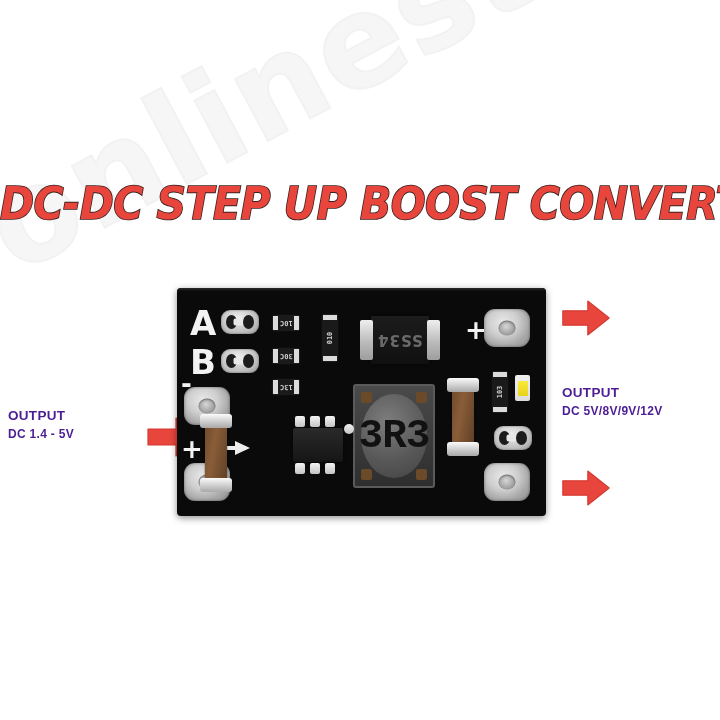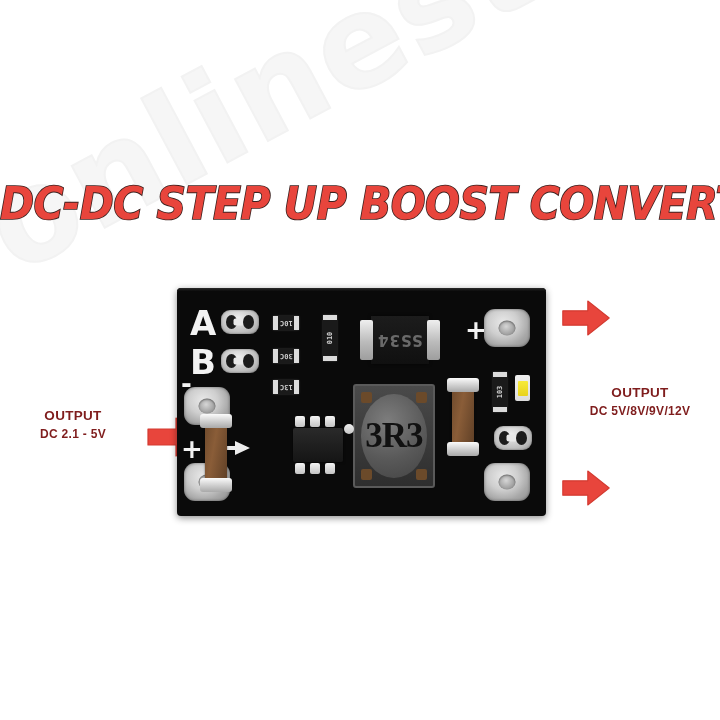--- a/index.html
+++ b/index.html
@@ -46,23 +46,22 @@
     font-family:"DejaVu Sans", sans-serif;
     white-space:nowrap;
     transform:scaleY(1.08);
   }
 
   
   .side-label{
     position:absolute;
     font-size:13.5px;
     font-weight:700;
-    color:#7f1d1d;
+    color:#4c1d95;
     line-height:1.45;
-    text-align:center;
     letter-spacing:0.3px;
     white-space:nowrap;
   }
   .side-label .l2{ font-size:12px; }
   #input-label{ left:8px; top:406px; width:130px; }
   #output-label{ left:562px; top:383px; width:156px; }
 
   
   .arrow{ position:absolute; }
   .arrow svg{ display:block; }
@@ -196,22 +195,22 @@
     border-radius:3px;
     display:flex; align-items:center; justify-content:center;
   }
   .inductor .core{
     width:84%; height:84%;
     border-radius:50%;
     background:radial-gradient(circle at 40% 32%, #7d7d7d, #595959 55%, #434343 100%);
     display:flex; align-items:center; justify-content:center;
   }
   .inductor .core span{
-    color:#111; font-size:35px; font-weight:700;
-    font-family:Liberation Serif, serif;
+    color:#111; font-size:41px; font-weight:700;
+    font-family:Liberation Mono, monospace;
     letter-spacing:-1px;
   }
   .inductor .wire{
     position:absolute; width:11px; height:11px;
     background:#6b4a2a; border-radius:2px;
   }
 
   
   .cap{
     position:absolute;
@@ -270,21 +269,21 @@
 <body>
 
 <div id="stage">
 
   <div class="watermark">onlinestore.ph</div>
 
   <div class="title">DC-DC STEP UP BOOST CONVERTER</div>
 
   <div class="side-label" id="input-label">
     <div>OUTPUT</div>
-    <div class="l2">DC 2.1 - 5V</div>
+    <div class="l2">DC 1.4 - 5V</div>
   </div>
 
   <div class="arrow" style="left:146px; top:415px;">
     <svg width="56" height="44" viewBox="0 0 56 44" aria-hidden="true">
       <path d="M2 14 H30 V3 L54 22 L30 41 V30 H2 Z" fill="#e8453c" stroke="#d33a30" stroke-width="1.2" stroke-linejoin="round"></path>
     </svg>
   </div>
 
   <div class="arrow" style="left:561px; top:298px;">
     <svg width="50" height="40" viewBox="0 0 56 44" aria-hidden="true">

